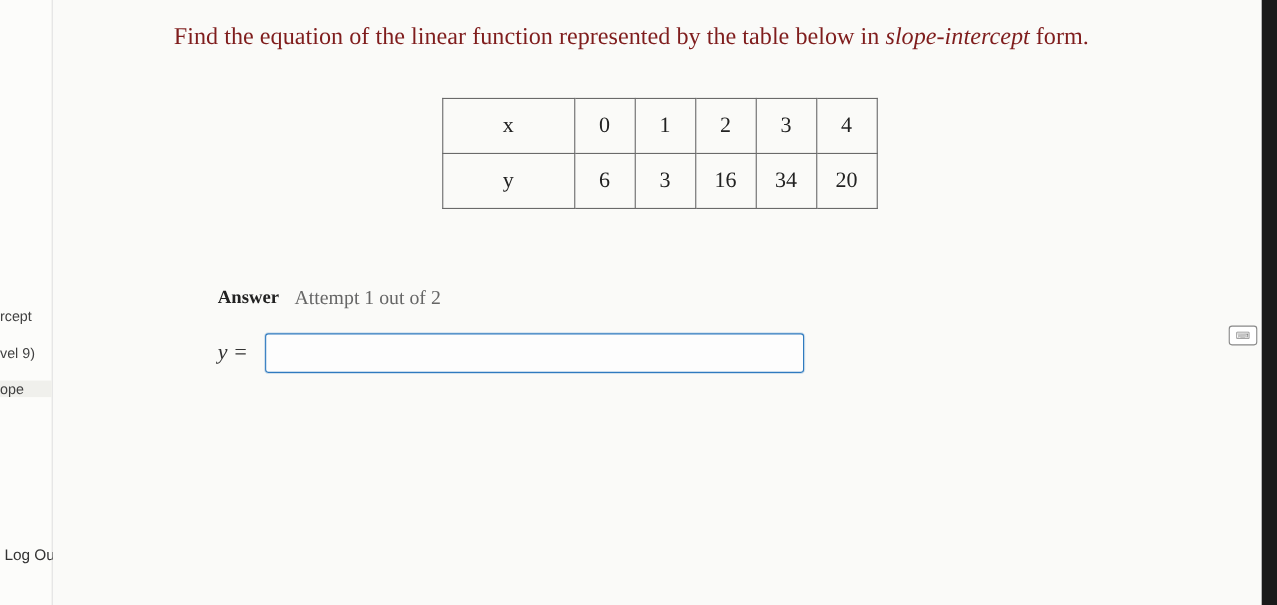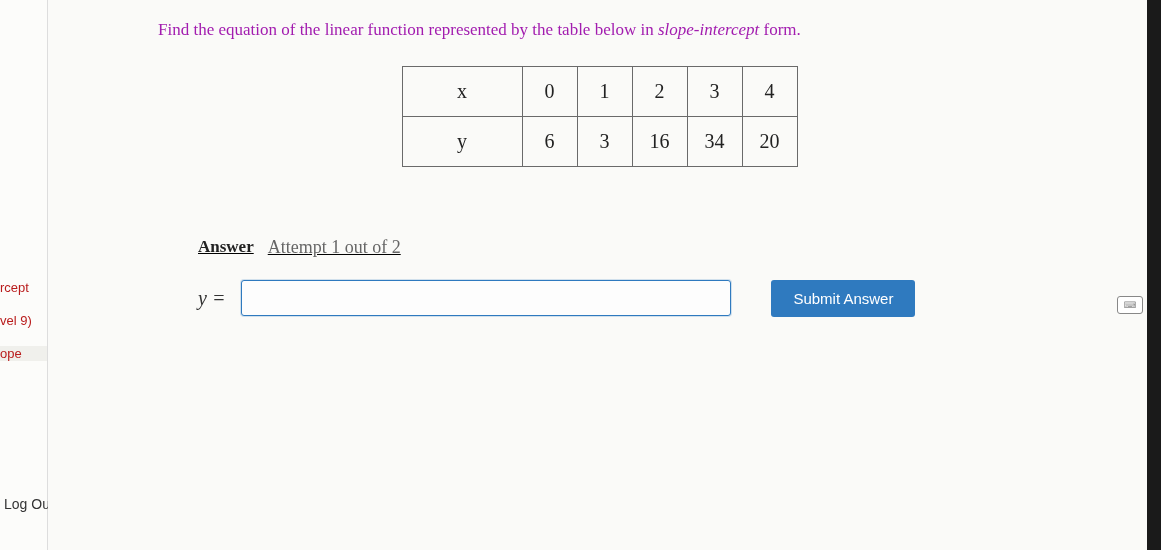--- a/index.html
+++ b/index.html
@@ -23,41 +23,41 @@
     display: flex;
     flex-direction: column;
     justify-content: space-between;
     padding-top: 280px;
     padding-bottom: 30px;
     font-family: -apple-system, Arial, sans-serif;
     color: #555;
     font-size: 13px;
   }
   .sidebar-items { display:flex; flex-direction:column; gap:18px; }
-  .sidebar-item { padding-left: 0; white-space: nowrap; overflow: hidden; color:#b91c1c; }
+  .sidebar-item { padding-left: 0; white-space: nowrap; overflow: hidden; color:#404040; }
   .sidebar-item.active { background:#f0f0ec; }
   .logout {
     font-family: -apple-system, Arial, sans-serif;
     font-size: 14px;
     color: #333;
     padding: 8px 4px;
     white-space: nowrap;
   }
   .main {
     flex: 1;
     background: #fafaf8;
     padding: 18px 60px 20px 110px;
     position: relative;
     display: flex;
     flex-direction: column;
   }
   .question {
-    font-size: 17px;
-    color: #a21caf;
-    margin-bottom: 24px;
+    font-size: 22px;
+    color: #7f1d1d;
+    margin-bottom: 40px;
     line-height: 1.4;
   }
   .question .italic { font-style: italic; }
   .table-wrap { display:flex; justify-content:center; margin-bottom: 60px; margin-left:-60px; }
   table.data {
     border-collapse: collapse;
   }
   table.data td {
     border: 1px solid #6a6a6a;
     text-align: center;
@@ -67,21 +67,20 @@
   }
   table.data td.label { width: 120px; }
   table.data td.val { width: 55px; }
   .answer-block { margin-top: 10px; }
   .answer-label-row {
     display:flex;
     align-items:center;
     gap: 14px;
     margin-bottom: 22px;
     margin-left: 40px;
-    text-decoration: underline;
   }
   .answer-strong { font-weight: bold; font-size: 17px; color:#222; }
   .attempt { font-size: 18px; color:#666; }
   .input-row {
     display:flex;
     align-items:center;
     gap: 10px;
     margin-left: 40px;
   }
   .yprefix { font-style: italic; font-size: 20px; color:#333; margin-right:6px; }
@@ -182,21 +181,20 @@
     </div>
 
     <div class="answer-block">
       <div class="answer-label-row">
         <span class="answer-strong">Answer</span>
         <span class="attempt">Attempt 1 out of 2</span>
       </div>
       <div class="input-row">
         <span class="yprefix">y =</span>
         <input class="answer-input" type="text" value="" style="">
-        <button class="submit-btn">Submit Answer</button>
       </div>
     </div>
 
     <div class="keyboard-icon">⌨</div>
 
   </div>
 </div>
 <div class="right-edge"></div>
 
 </body></html>

